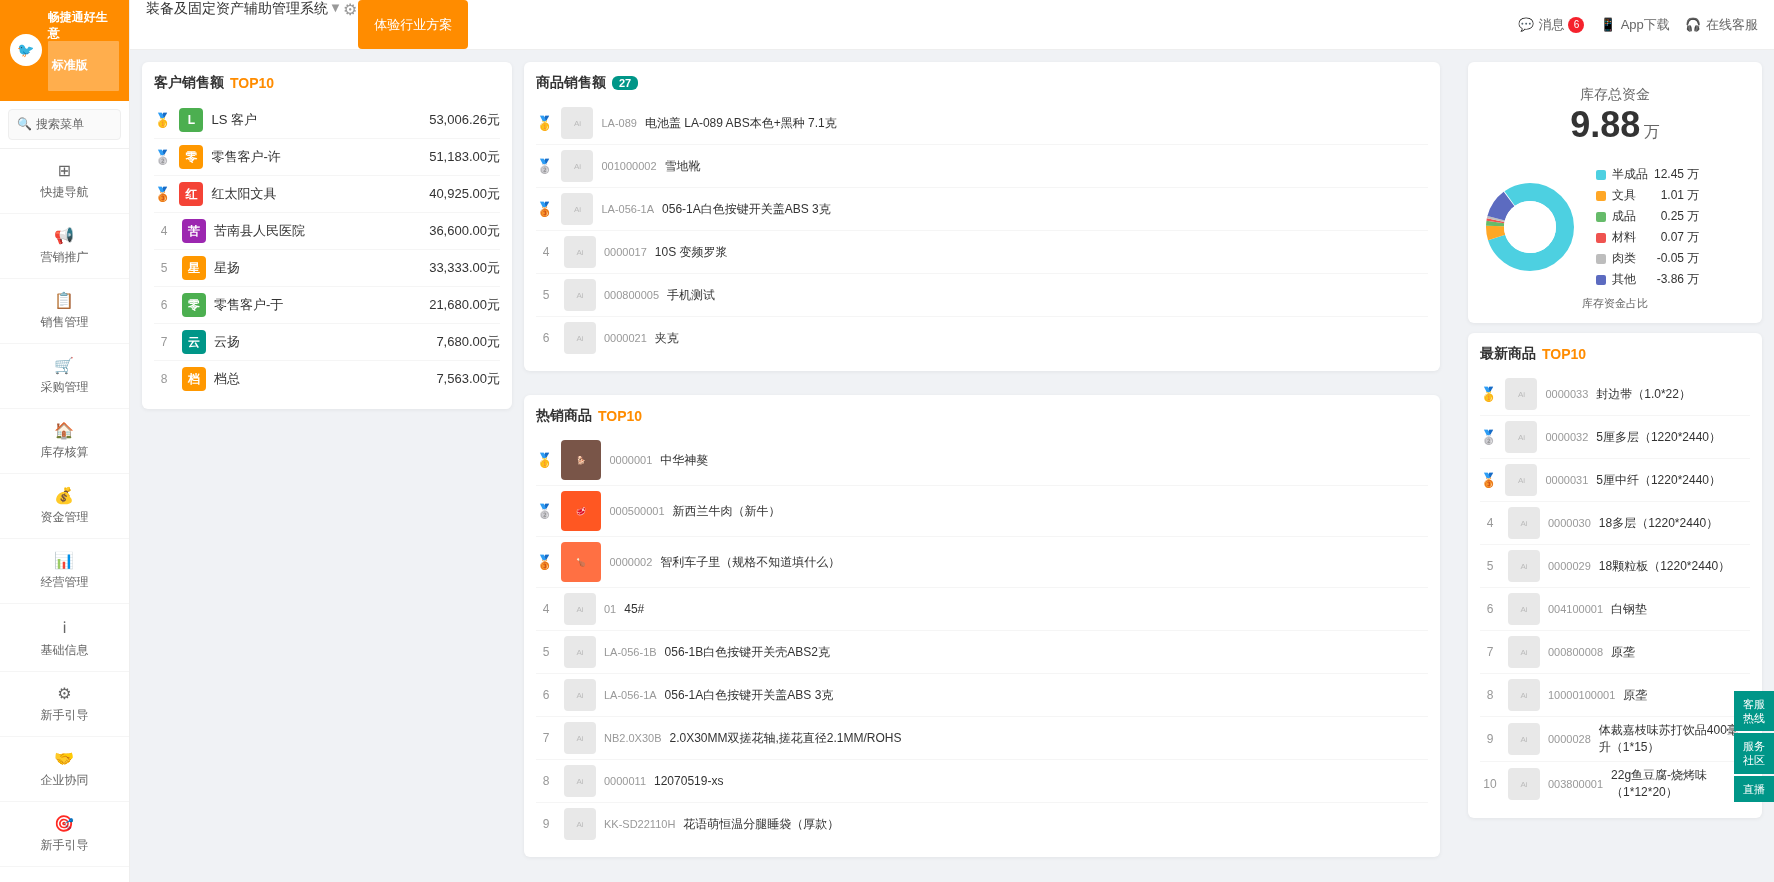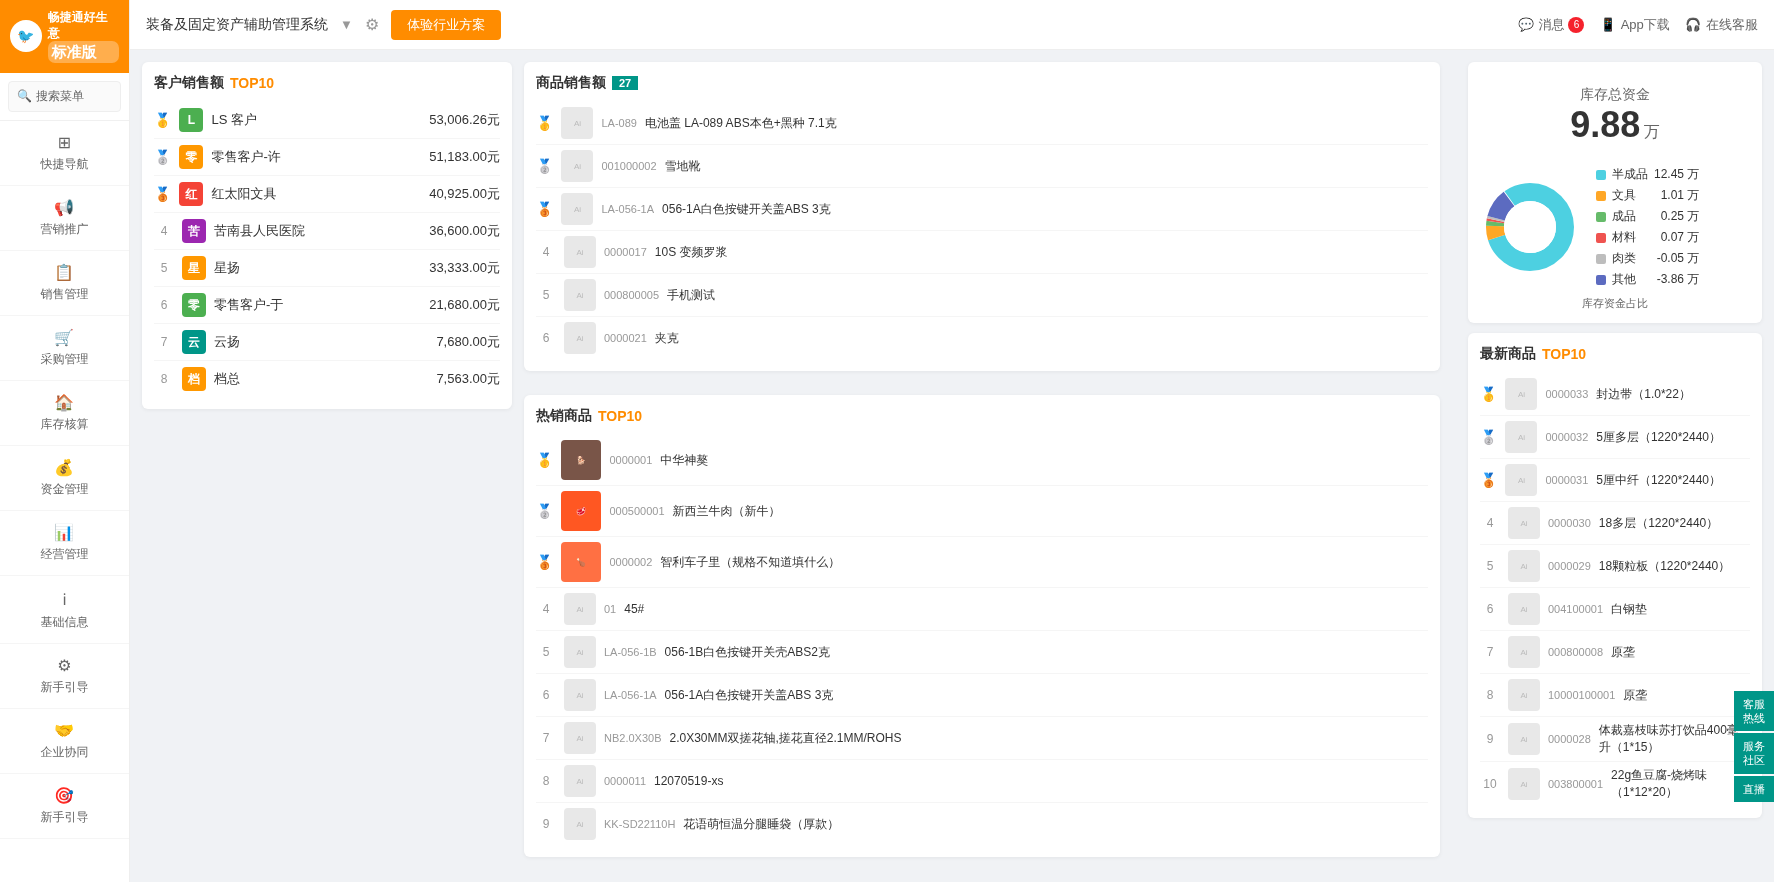--- a/index.html
+++ b/index.html
@@ -3,30 +3,30 @@
   <meta charset="utf-8">
   <style>
     * { margin: 0; padding: 0; box-sizing: border-box; }
     body { font-family: 'Microsoft YaHei', Arial, sans-serif; font-size: 13px; background: #f0f2f5; display: flex; height: 882px; overflow: hidden; }
 
     
     .sidebar { width: 130px; background: #fff; display: flex; flex-direction: column; border-right: 1px solid #eee; flex-shrink: 0; }
     .sidebar-logo { background: #ff8c00; padding: 10px; display: flex; align-items: center; gap: 6px; }
     .sidebar-logo-icon { width: 32px; height: 32px; background: #fff; border-radius: 50%; display: flex; align-items: center; justify-content: center; font-size: 14px; color: #ff8c00; font-weight: bold; }
     .sidebar-logo-text { color: #fff; font-size: 12px; font-weight: bold; line-height: 1.3; }
-    .sidebar-logo-badge { font-size: 15px; background: rgba(255,255,255,0.3); padding: 1px 4px; border-radius: 7px; }
+    .sidebar-logo-badge { font-size: 12px; background: rgba(255,255,255,0.3); padding: 17px 4px; border-radius: 1px; }
     .sidebar-search { padding: 8px; border-bottom: 1px solid #f0f0f0; }
     .sidebar-search-btn { width: 100%; display: flex; align-items: center; gap: 4px; padding: 6px 8px; border: 1px solid #eee; border-radius: 4px; background: #fafafa; cursor: pointer; color: #666; font-size: 12px; }
     .sidebar-nav { flex: 1; overflow-y: auto; }
     .sidebar-nav-item { display: flex; flex-direction: column; align-items: center; padding: 12px 0; cursor: pointer; color: #666; font-size: 12px; gap: 4px; border-bottom: 1px solid #f5f5f5; }
     .sidebar-nav-item .nav-icon { font-size: 16px; }
 
     
     .main-container { flex: 1; display: flex; flex-direction: column; overflow: hidden; }
-    .topbar { height: 50px; background: #fff; display: flex; align-items: center; padding: 0 16px; border-bottom: 1px solid #eee; gap: 12px; }
+    .topbar { height: 50px; background: #fff; display: flex; padding: 0 16px; border-bottom: 1px solid #eee; gap: 1px; }
     .topbar-system-name { font-size: 14px; color: #333; }
     .topbar-arrow { color: #999; }
     .topbar-gear { color: #999; cursor: pointer; font-size: 16px; }
     .topbar-btn { background: #ff8c00; color: #fff; border: none; padding: 6px 16px; border-radius: 4px; cursor: pointer; font-size: 13px; }
     .topbar-right { margin-left: auto; display: flex; align-items: center; gap: 16px; color: #666; font-size: 13px; }
     .topbar-right-item { display: flex; align-items: center; gap: 4px; cursor: pointer; }
     .badge { background: #f5222d; color: #fff; border-radius: 50%; width: 16px; height: 16px; font-size: 10px; display: flex; align-items: center; justify-content: center; }
     .breadcrumb-bar { background: #009688; padding: 0 16px; height: 40px; display: flex; align-items: center; }
     .breadcrumb-bar a { color: #fff; font-size: 14px; font-weight: bold; text-decoration: none; }
 
@@ -233,21 +233,21 @@
           </div>
         </div>
       </div>
     </div>
 
     <div class="middle-panel">
 
       <div class="card" style="max-height:320px;overflow-y:auto;">
         <div class="section-title">
           <span>商品销售额</span>
-          <span style="background:#009688;color:#fff;border-radius:0;padding:1px 7px;font-size:11px;">27</span>
+          <span style="background:#009688;color:#fff;border-radius:6px;padding:1px 7px;font-size:11px;">27</span>
         </div>
         <div>
           <div class="product-row">
             <span style="font-size:14px;">🥇</span>
             <div class="product-img-placeholder">Ai</div>
             <span class="product-code">LA-089</span>
             <span class="product-name">电池盖 LA-089 ABS本色+黑种 7.1克</span>
           </div>
           <div class="product-row">
             <span style="font-size:14px;">🥈</span>

